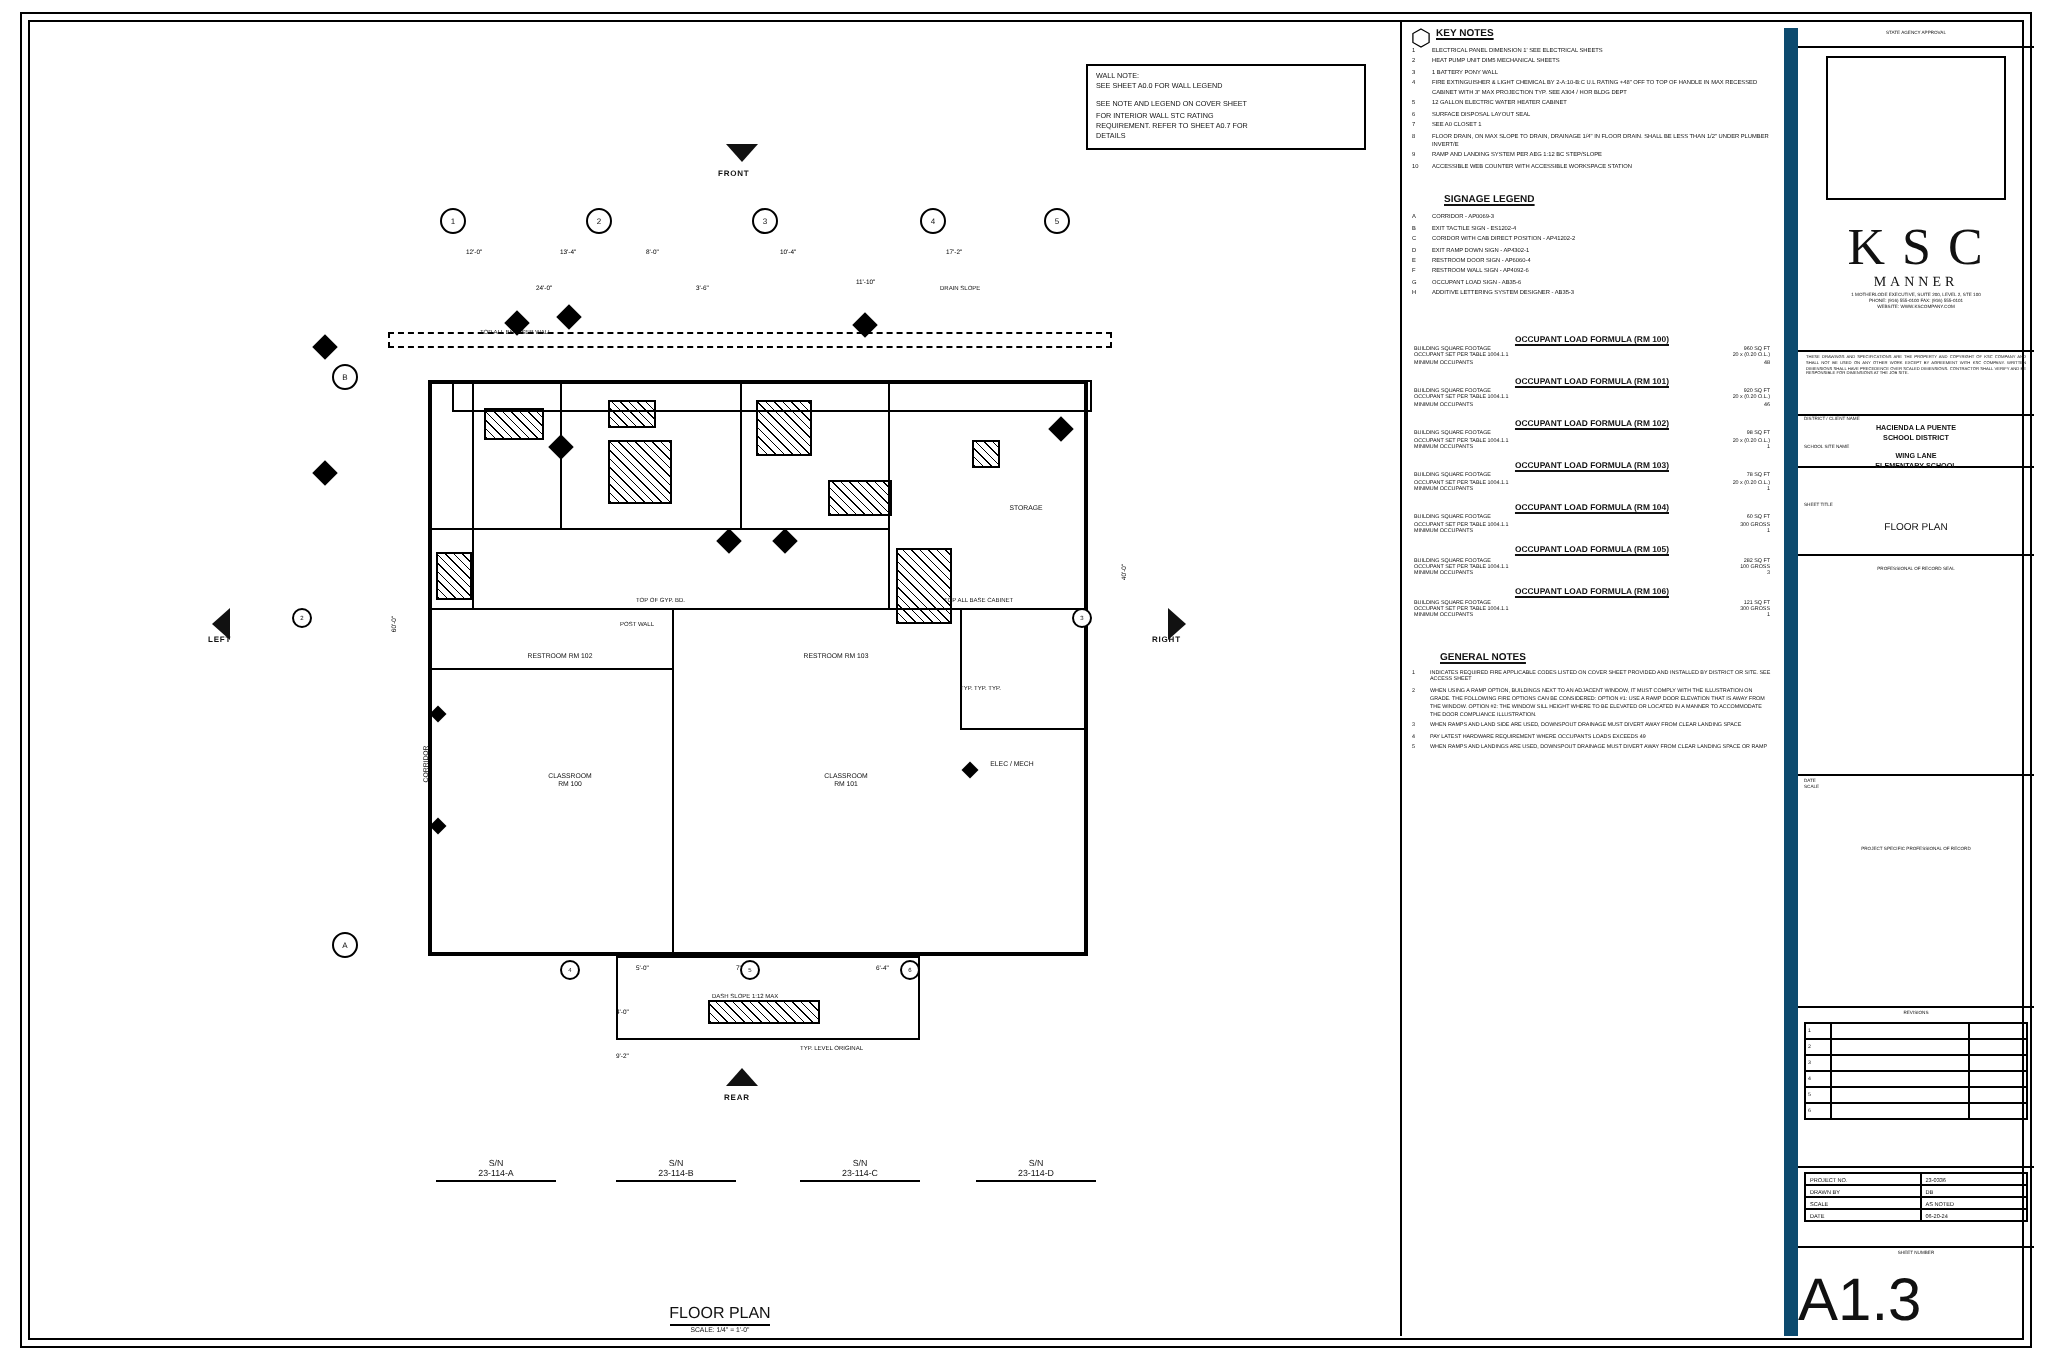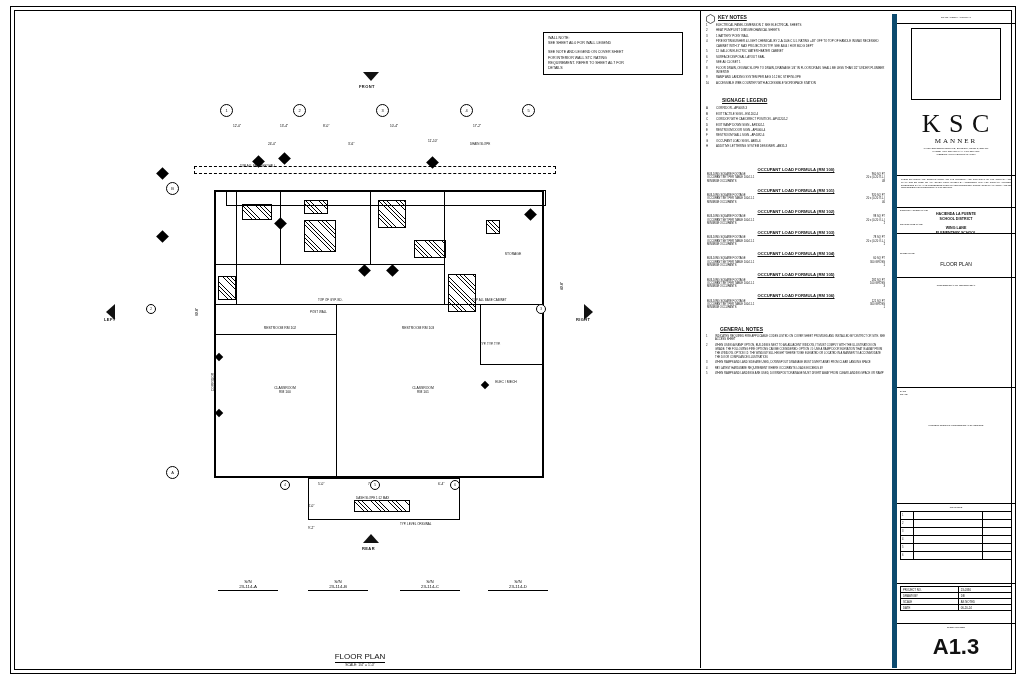--- a/index.html
+++ b/index.html
@@ -43,28 +43,28 @@
   .kn-row .t{flex:1;}
   .olf{margin-top:5px;}
   .olf h4{font-size:4.2px;margin:0 0 1px 0;text-align:center;text-decoration:underline;font-weight:bold;}
   .olf table{width:100%;border-collapse:collapse;font-size:2.7px;}
   .olf td{padding:0.2px 1px;vertical-align:top;}
   .olf td.v{text-align:right;width:26%;}
   .gn-row{display:flex;gap:3px;font-size:2.7px;line-height:1.45;margin-bottom:1.6px;}
   .gn-row .n{width:6px;flex:0 0 6px;}
 
   
-  .tb{position:absolute;left:892px;top:14px;width:118px;height:654px;border-left:5px solid #0c4a6e;}
+  .tb{position:absolute;left:892px;top:14px;width:118px;height:654px;border-left:7px solid #0c4a6e;}
   .tb-cell{position:absolute;left:0;width:118px;border-bottom:1px solid #000;box-sizing:border-box;}
   .tb-txt{font-size:3px;text-align:center;line-height:1.4;}
   .tb-tiny{font-size:2.3px;text-align:center;line-height:1.35;}
   .logo{font-family:"Liberation Serif",serif;text-align:center;}
   .logo .big{font-size:26px;letter-spacing:1px;line-height:0.95;}
   .logo .co{font-size:7px;letter-spacing:2px;}
-  .sheetno{font-family:"Liberation Sans",sans-serif;font-size:22px;font-weight:bold;text-align:center;}
+  .sheetno{font-family:"Liberation Sans",sans-serif;font-size:30px;font-weight:normal;}
   .rev-table{width:100%;border-collapse:collapse;font-size:2.6px;}
   .rev-table td{border:0.5px solid #000;height:5px;}
   .pi-table{width:100%;border-collapse:collapse;font-size:2.8px;}
   .pi-table td{border:0.5px solid #000;padding:0.5px 2px;}
   .stamp{position:absolute;border:1px solid #000;box-sizing:border-box;}
 </style>
 </head>
 <body>
 
 <div id="sheet">

